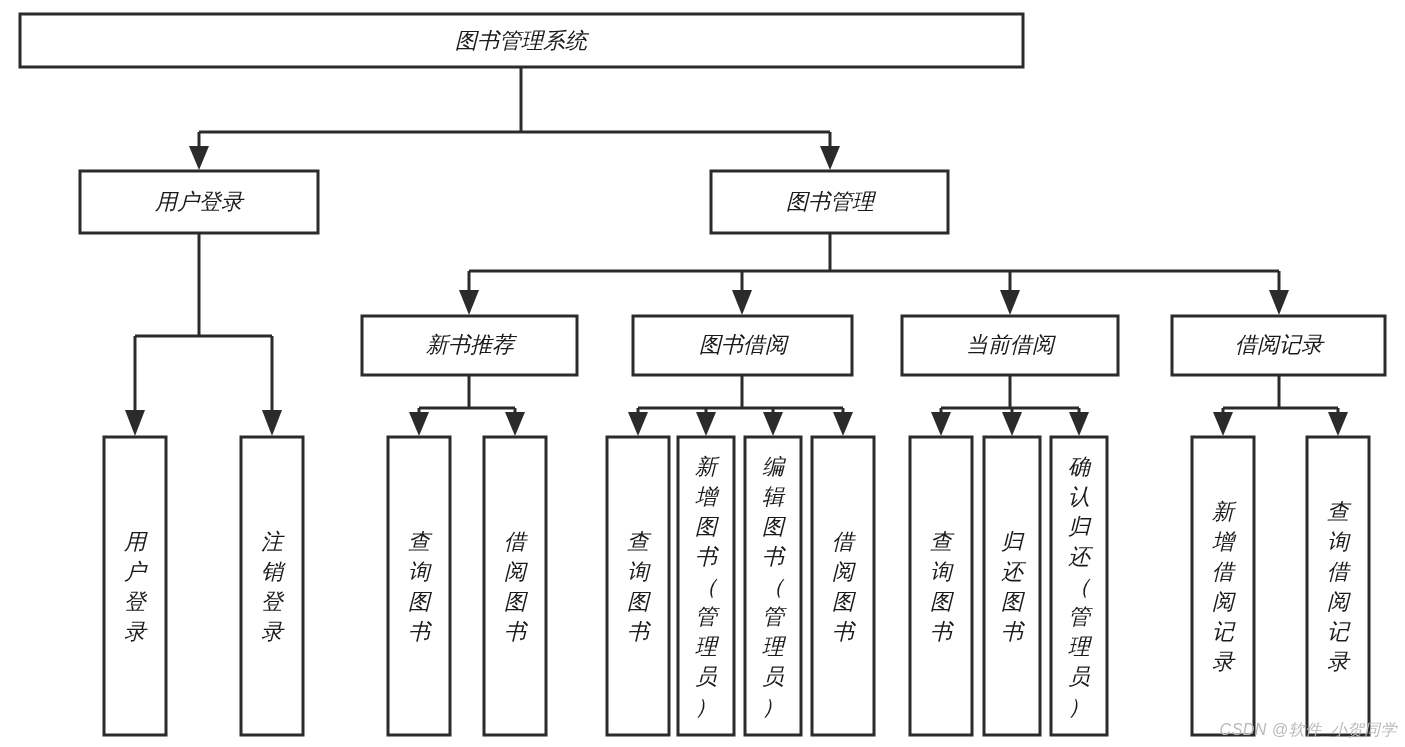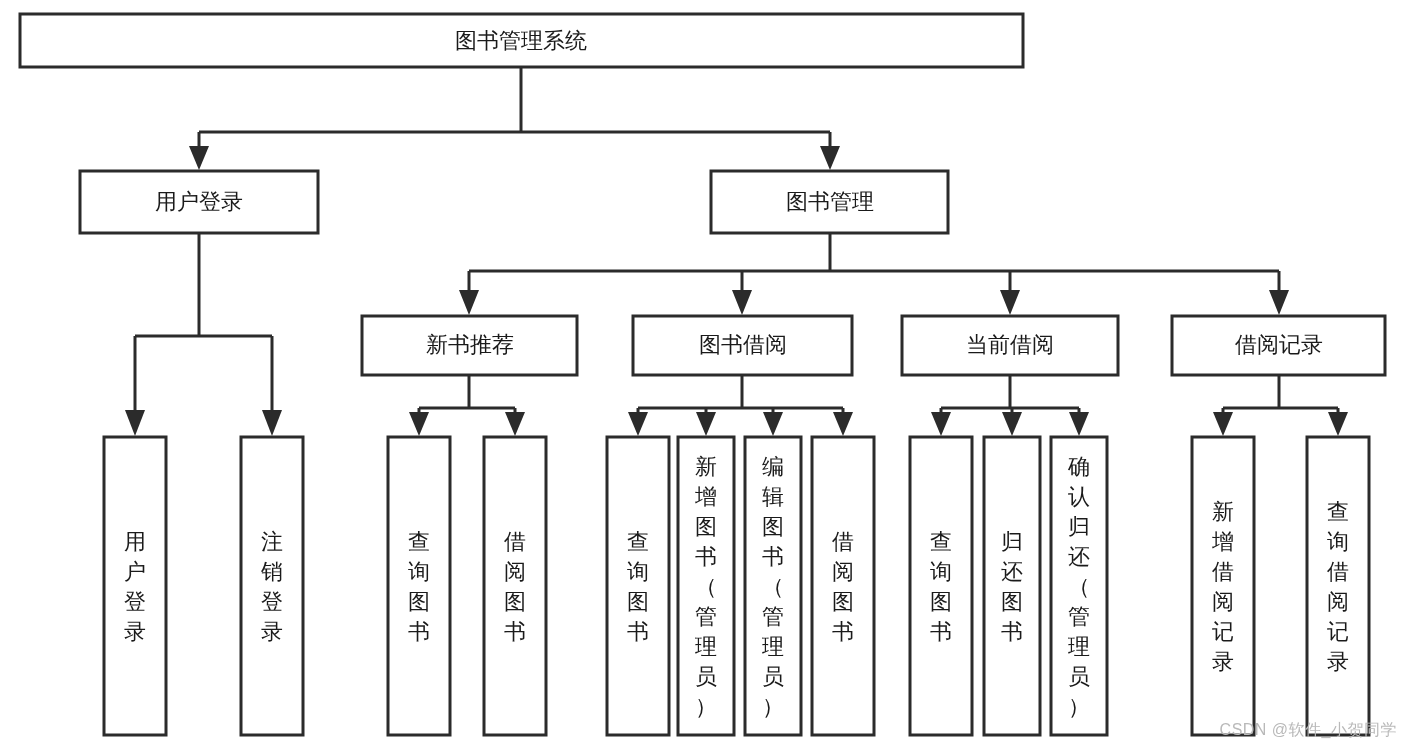--- a/index.html
+++ b/index.html
@@ -11,20 +11,21 @@
     width: 1405px;
     height: 747px;
     font-family: "Liberation Sans", "DejaVu Sans", sans-serif;
     overflow: hidden;
     position: relative;
   }
   #diagram-root {
     position: relative;
     width: 1405px;
     height: 747px;
+    font-style: italic;
   }
   svg#tree-svg {
     position: absolute;
     top: 0;
     left: 0;
     width: 1405px;
     height: 747px;
     display: block;
   }
   .node-box {

